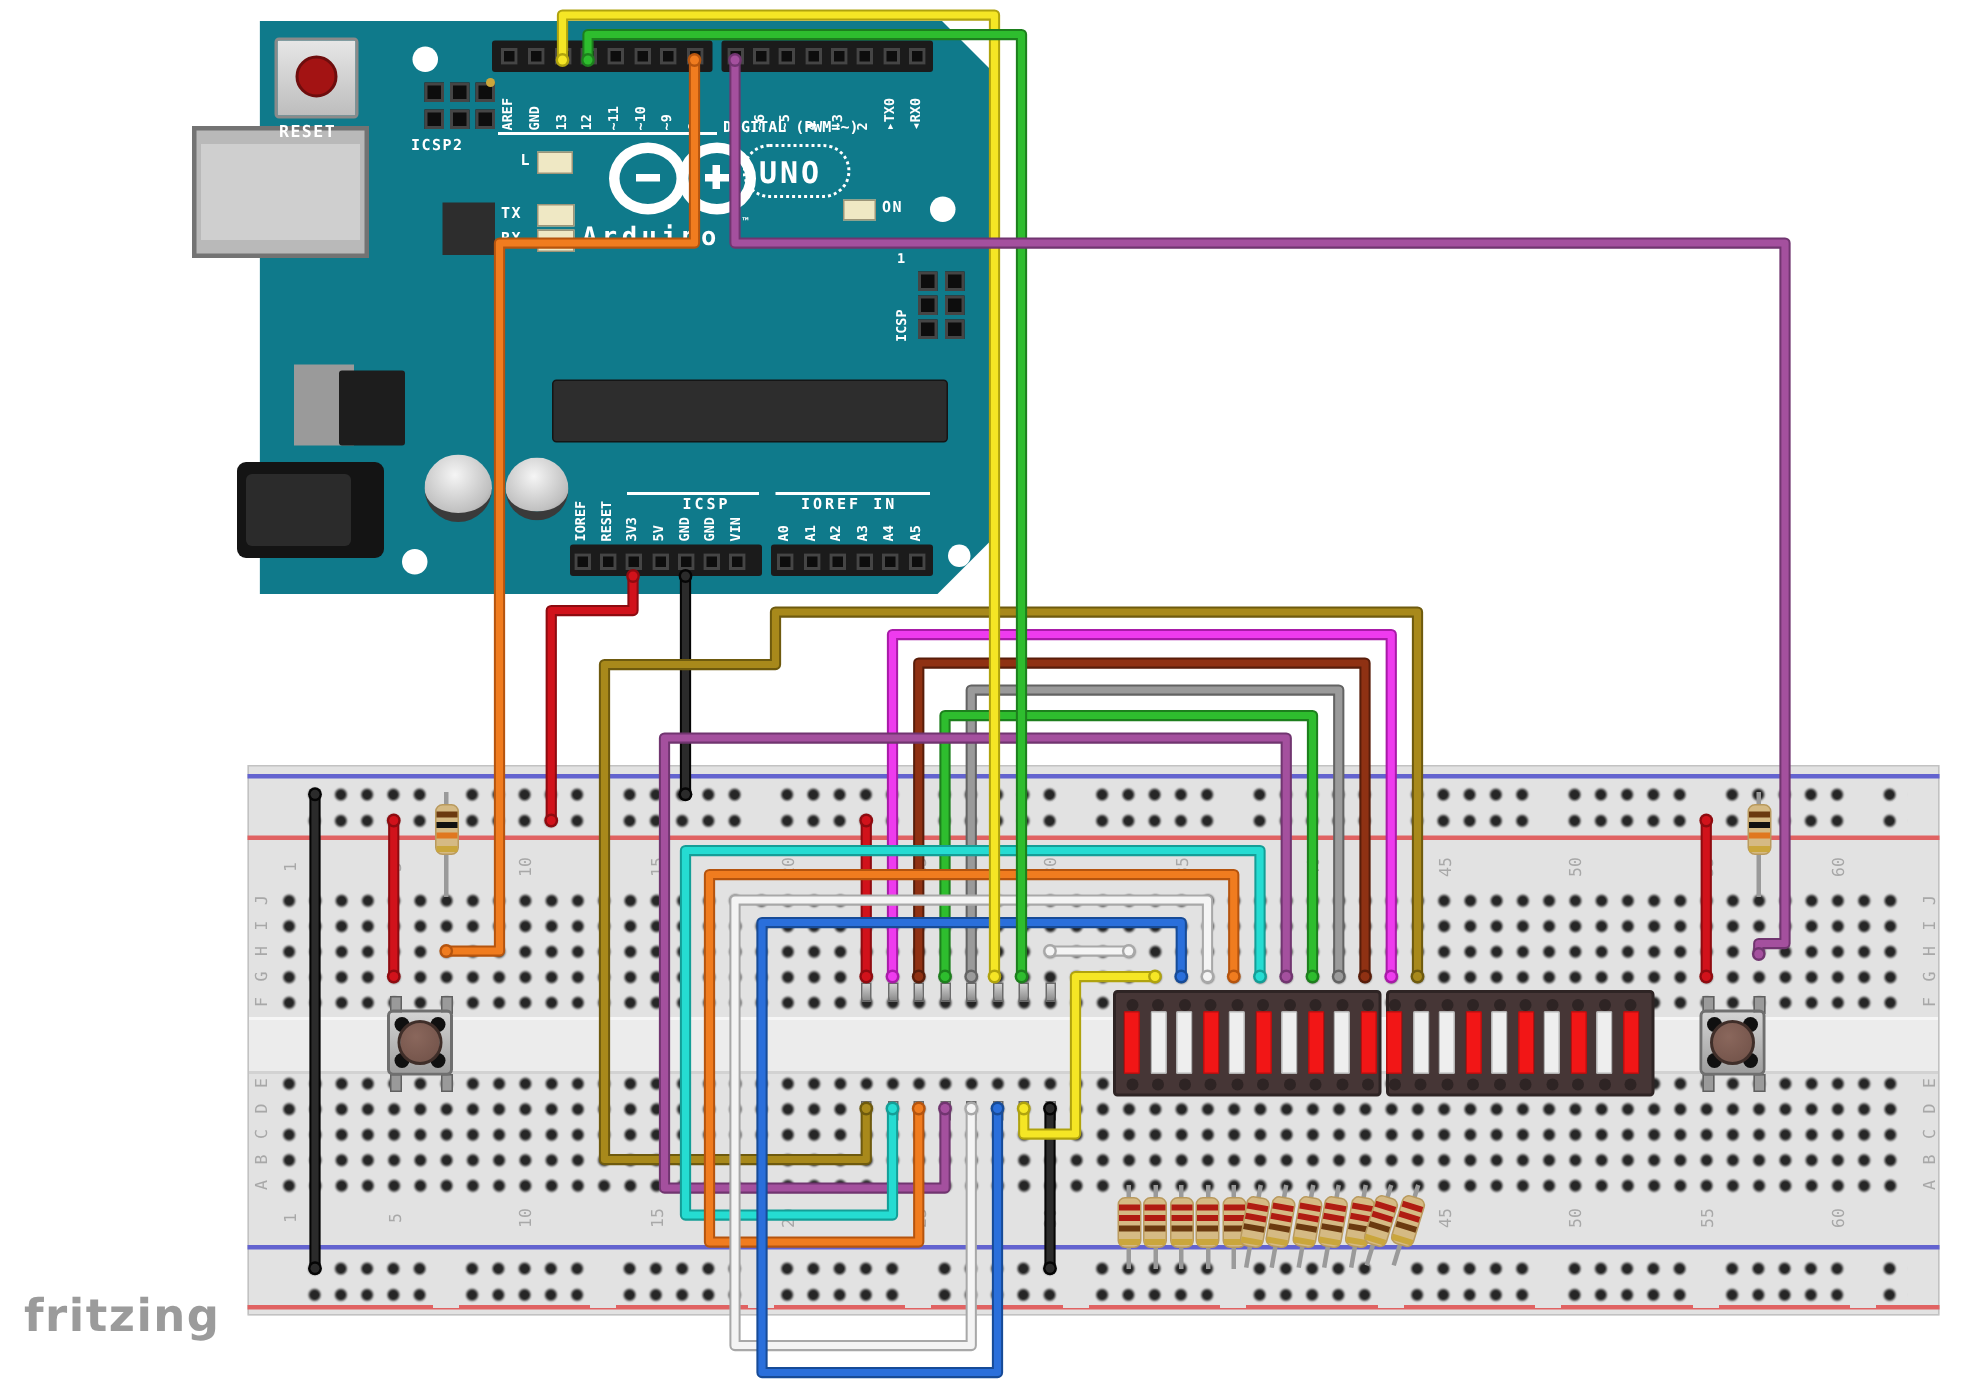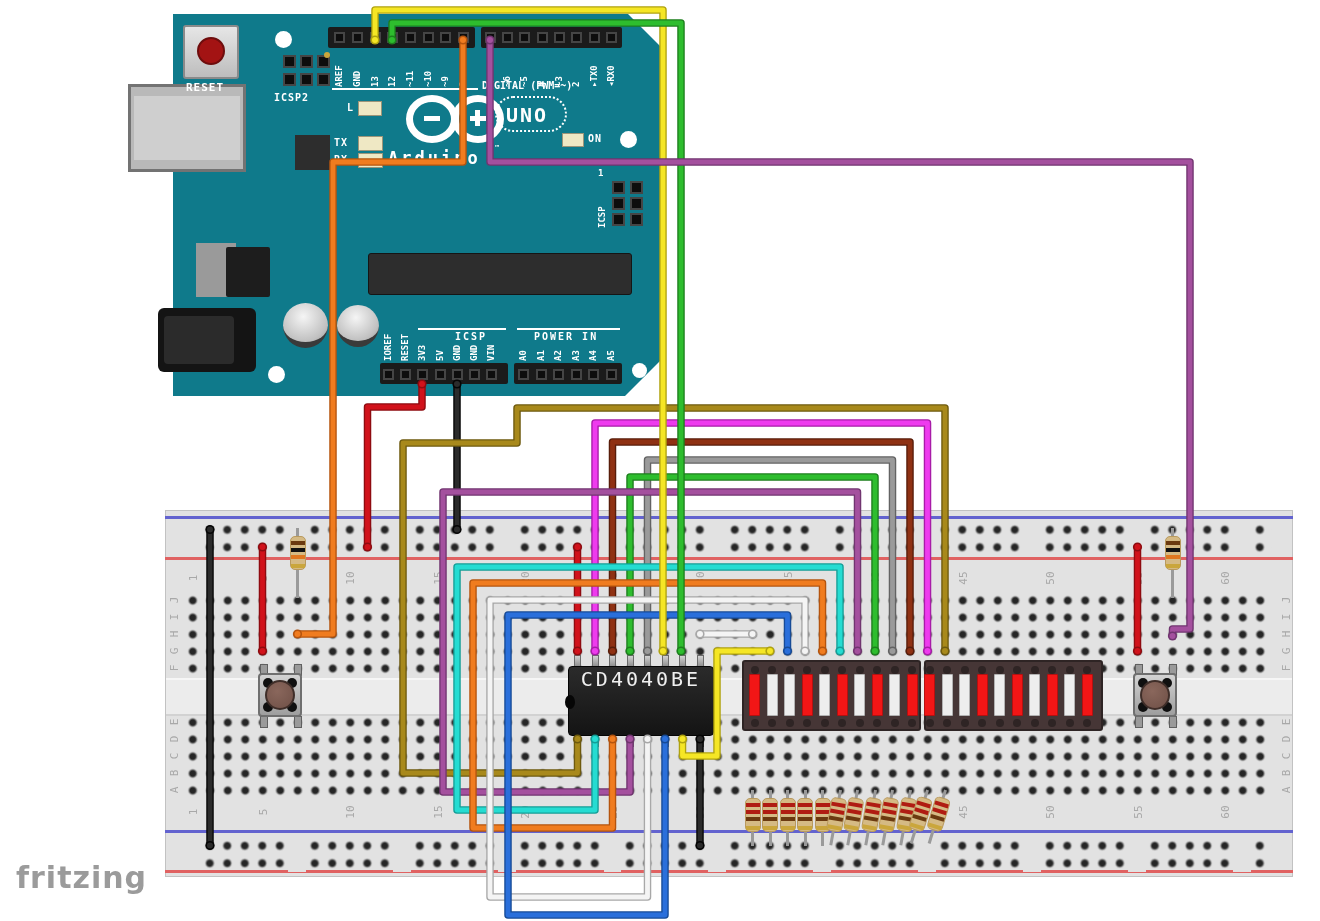--- a/index.html
+++ b/index.html
@@ -135,21 +135,21 @@
   <div class="mhole" style="left:275px;top:31px;"></div>
   <div class="mhole" style="left:620px;top:131px;"></div>
   <div class="mhole" style="left:268px;top:366px;"></div>
   <div class="mhole" style="left:632px;top:363px;width:15px;height:15px;"></div>
 
   <div class="silk" style="left:332px;top:88px;width:146px;height:2px;"></div>
   <div class="silktext" style="left:482px;top:80px;letter-spacing:0;">DIGITAL (PWM=~)</div>
   <div class="silk" style="left:418px;top:328px;width:88px;height:2px;"></div>
   <div class="silk" style="left:517px;top:328px;width:103px;height:2px;"></div>
   <div class="silktext" style="left:455px;top:331px;letter-spacing:2px;">ICSP</div>
-  <div class="silktext" style="left:534px;top:331px;letter-spacing:2px;">POWER IN</div>
+  <div class="silktext" style="left:534px;top:331px;letter-spacing:2px;">IOREF IN</div>
 
   <div class="silktext" style="left:347px;top:102px;">L</div>
   <div class="ledrect" style="left:358px;top:101px;width:22px;height:13px;"></div>
   <div class="silktext" style="left:334px;top:137px;">TX</div>
   <div class="ledrect" style="left:358px;top:136px;width:23px;height:13px;"></div>
   <div class="silktext" style="left:334px;top:154px;">RX</div>
   <div class="ledrect" style="left:358px;top:153px;width:23px;height:13px;"></div>
   <div class="ledrect" style="left:562px;top:133px;width:20px;height:12px;"></div>
   <div class="silktext" style="left:588px;top:133px;">ON</div>
 
@@ -451,24 +451,20 @@
       <div class="chippin" style="left: 696.5px; top: 655px;"></div>
       <div class="chippin" style="left: 574px; top: 734px;"></div>
       <div class="chippin" style="left: 591.5px; top: 734px;"></div>
       <div class="chippin" style="left: 609px; top: 734px;"></div>
       <div class="chippin" style="left: 626.5px; top: 734px;"></div>
       <div class="chippin" style="left: 644px; top: 734px;"></div>
       <div class="chippin" style="left: 661.5px; top: 734px;"></div>
       <div class="chippin" style="left: 679px; top: 734px;"></div>
       <div class="chippin" style="left: 696.5px; top: 734px;"></div>
     </div>
-  <div class="abs" style="left:568px;top:666px;width:146px;height:70px;background:linear-gradient(180deg,#2b2b2b,#141414);border-radius:4px;border:1px solid #050505;box-sizing:border-box;">
-    <div class="abs" style="left:-4px;top:28px;width:10px;height:14px;border-radius:50%;background:#060606;"></div>
-    <div style="position:absolute;left:0;top:0;width:100%;height:100%;line-height:70px;text-align:center;color:#f0f0f0;font:20px 'DejaVu Sans Mono',monospace;letter-spacing:3px;">CD4040BE</div>
-  </div>
 
   <svg id="wires" width="1320" height="921">
       <g>
         <polyline points="210,529.5 210,845.5" fill="none" stroke="#050505" stroke-width="7.5" stroke-linecap="round" stroke-linejoin="round"></polyline>
         <polyline points="210,529.5 210,845.5" fill="none" stroke="#2b2b2b" stroke-width="4.8" stroke-linecap="round" stroke-linejoin="round"></polyline>
         <circle cx="210" cy="529.5" r="4.6" fill="#050505"></circle>
         <circle cx="210" cy="529.5" r="3" fill="#2b2b2b"></circle>
         <circle cx="210" cy="845.5" r="4.6" fill="#050505"></circle>
         <circle cx="210" cy="845.5" r="3" fill="#2b2b2b"></circle>
       </g>

